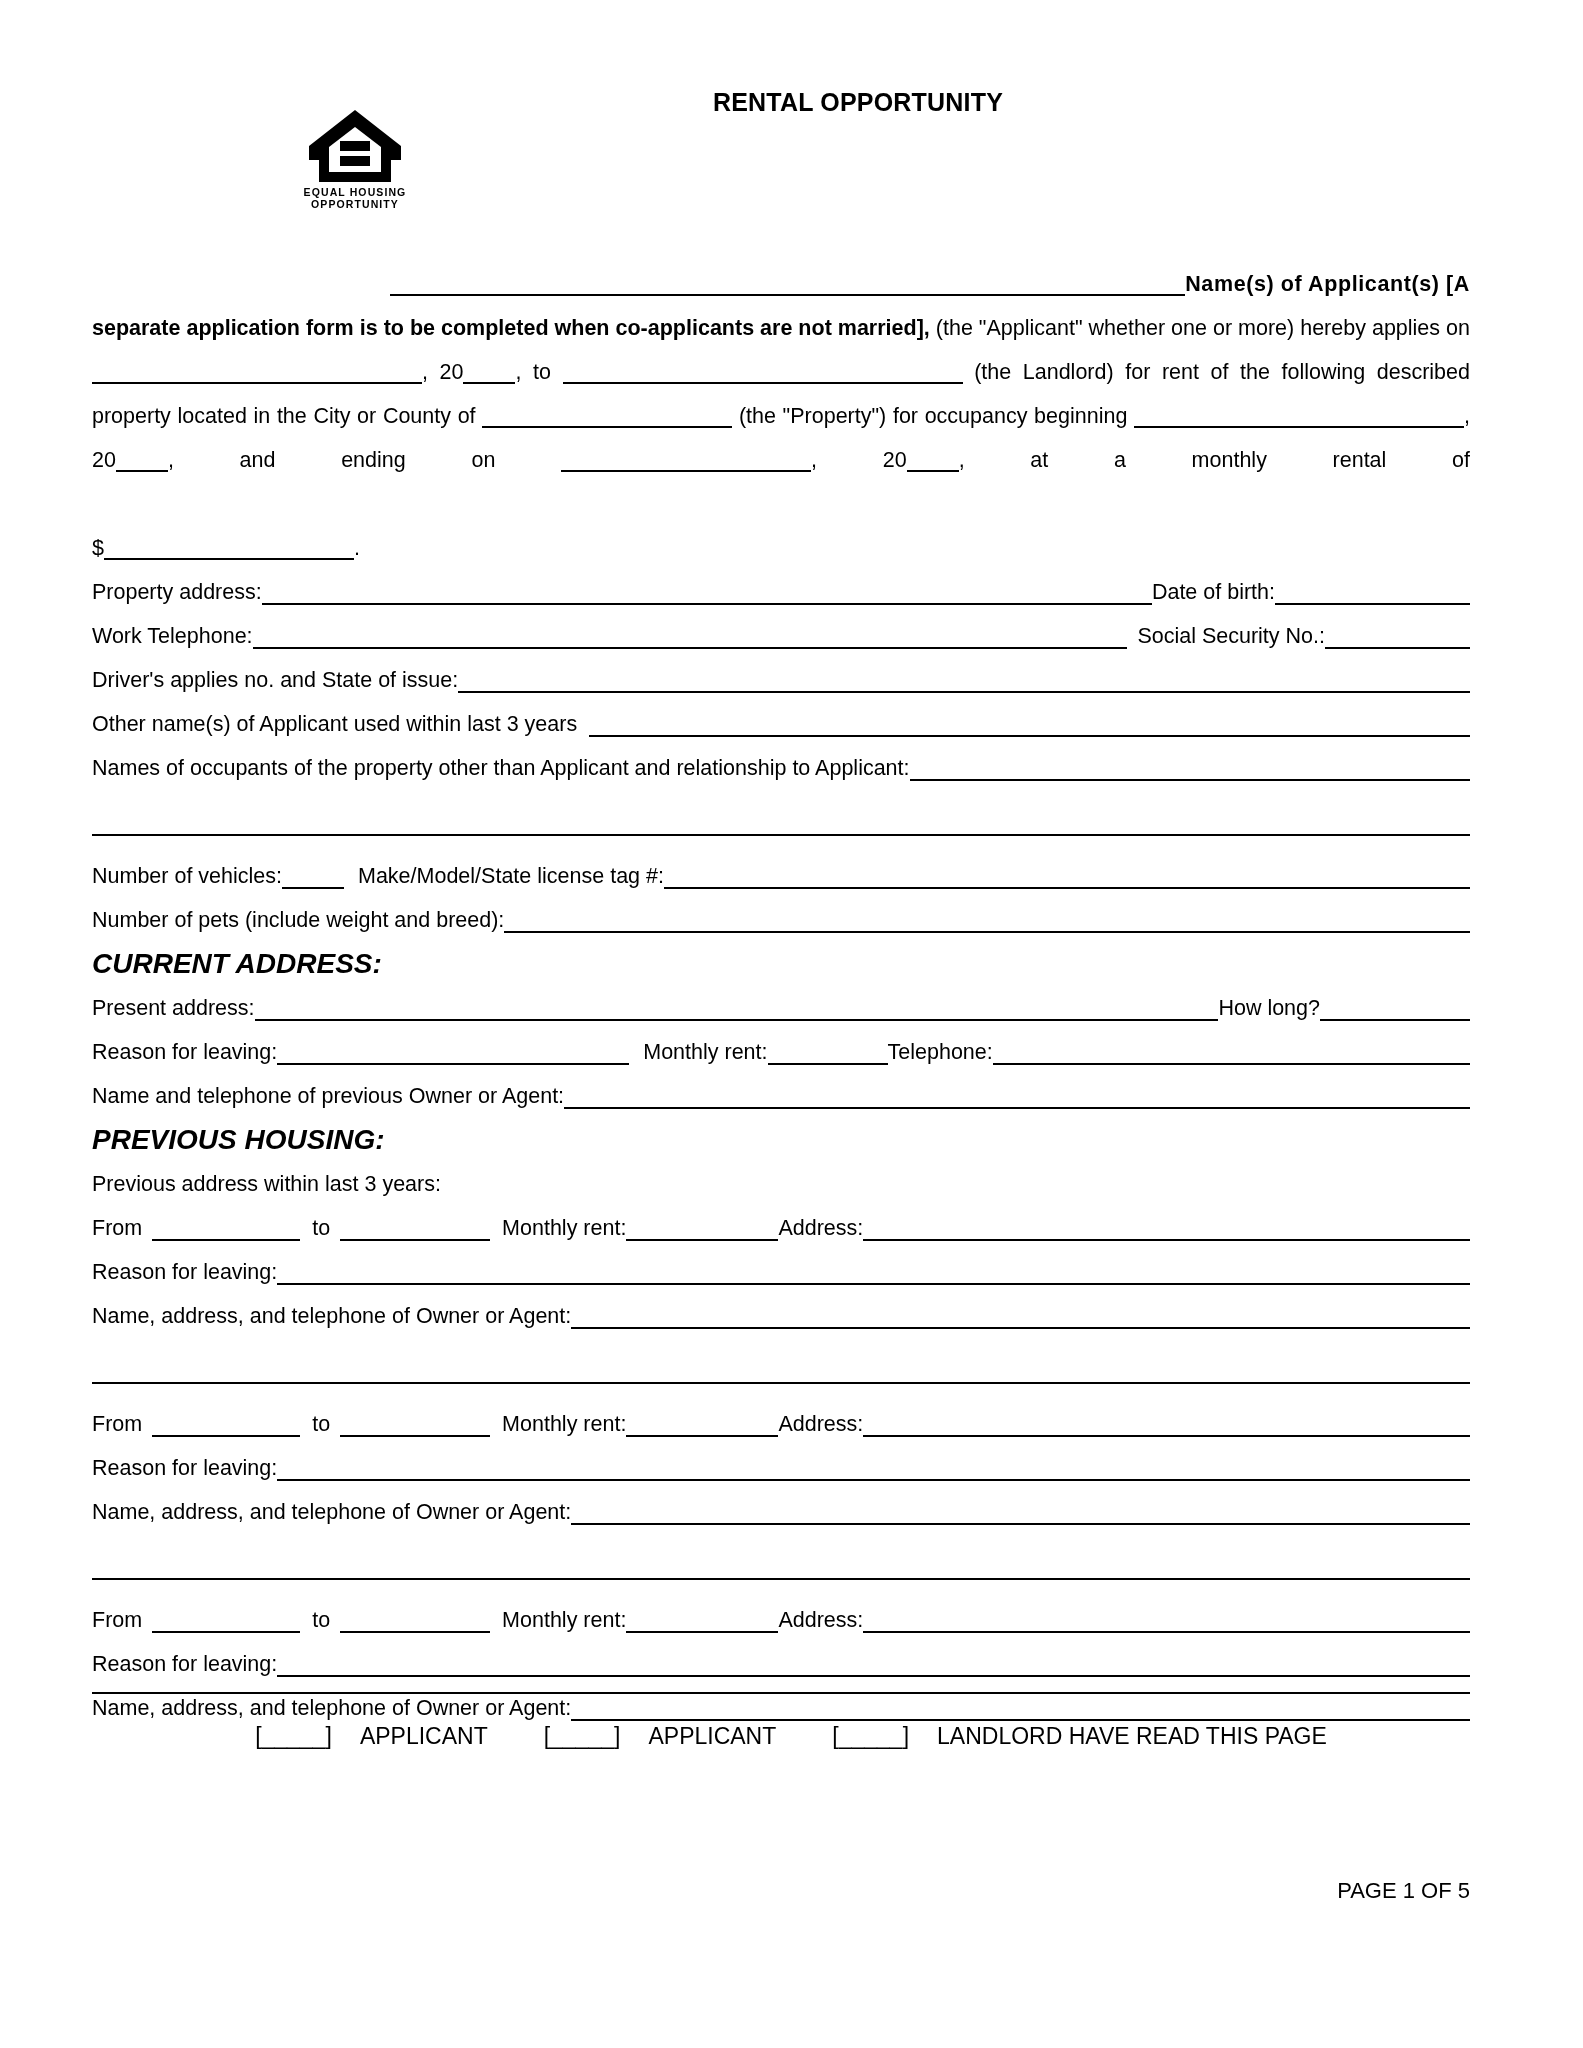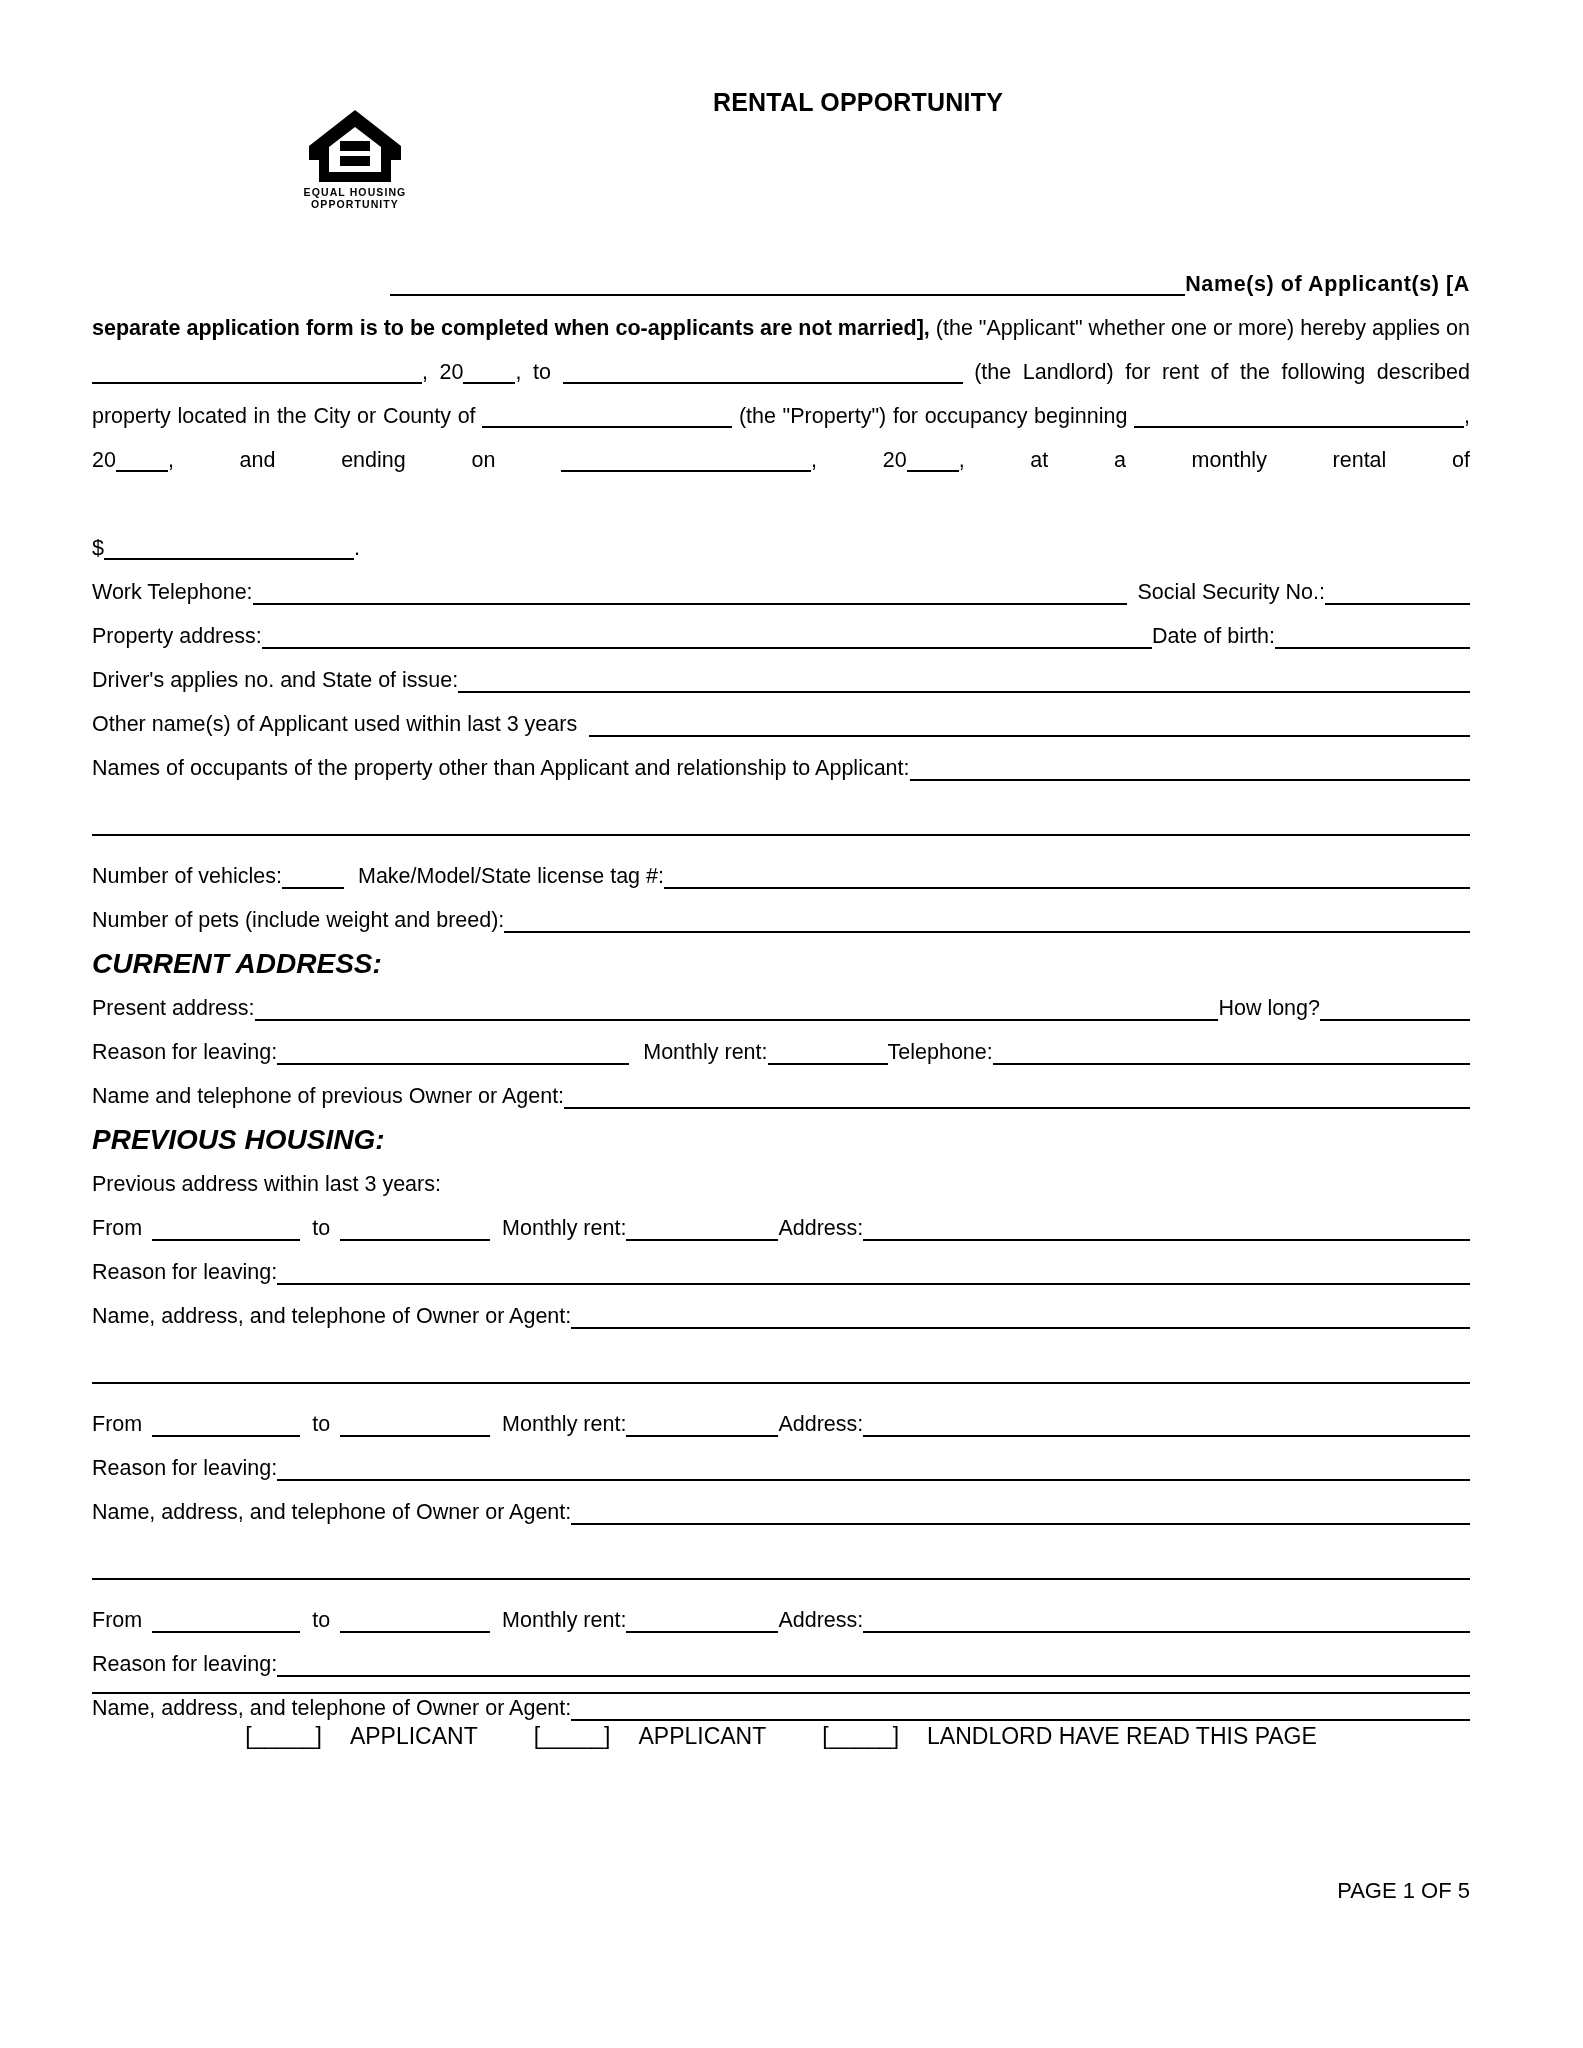--- a/index.html
+++ b/index.html
@@ -162,21 +162,21 @@
   
   .footer-rule {
     position: absolute;
     left: 92px;
     top: 1692px;
     width: 1378px;
     border-bottom: 2.5px solid #000;
   }
   .initials {
     position: absolute;
-    left: 92px;
+    left: 102px;
     top: 1723px;
     width: 1378px;
     text-align: center;
     font-size: 23px;
     white-space: nowrap;
   }
   .initials .brk { letter-spacing: 0px; }
   .initials .gap { display: inline-block; width: 28px; }
   .form-no {
     position: absolute;
@@ -221,31 +221,31 @@
 
   <div class="body">
 
     <div class="intro">
       <span class="intro-line1"><span class="fill"></span><span class="b">Name(s) of Applicant(s)  [A</span></span>
       <span class="intro-body"><span class="b">separate application form is to be completed when co-applicants are not married],</span><span> (the "Applicant" whether one or more) hereby applies on </span><span class="u u-2xl"></span><span>, 20</span><span class="u u-xs"></span><span>, to </span><span class="u" style="width:400px"></span><span> (the Landlord) for rent of the following described property located in the City or County of </span><span class="u u-xl"></span><span> (the "Property") for occupancy beginning </span><span class="u u-2xl"></span><span>, 20</span><span class="u u-xs"></span><span>, and ending on </span><span class="u u-xl"></span><span>, 20</span><span class="u u-xs"></span><span>, at a monthly rental of </span></span>
       <div class="ln"><span>$</span><span class="u u-xl"></span><span>.</span></div>
     </div>
 
     <div class="row">
+      <span class="txt">Property address:</span>
+      <span class="grow"></span>
+      <span class="txt">Date of birth:</span>
+      <span class="fixed" style="flex-basis:195px"></span>
+    </div>
+
+    <div class="row">
       <span class="txt">Work Telephone:</span>
       <span class="grow"></span>
       <span class="txt" style="padding-left:10px">Social Security No.:</span>
       <span class="fixed" style="flex-basis:145px"></span>
-    </div>
-
-    <div class="row">
-      <span class="txt">Property address:</span>
-      <span class="grow"></span>
-      <span class="txt">Date of birth:</span>
-      <span class="fixed" style="flex-basis:195px"></span>
     </div>
 
     <div class="row">
       <span class="txt">Driver's applies no. and State of issue:</span>
       <span class="grow"></span>
     </div>
 
     <div class="row">
       <span class="txt">Other name(s) of Applicant used within last 3 years</span>
       <span class="grow" style="margin-left:12px"></span>

